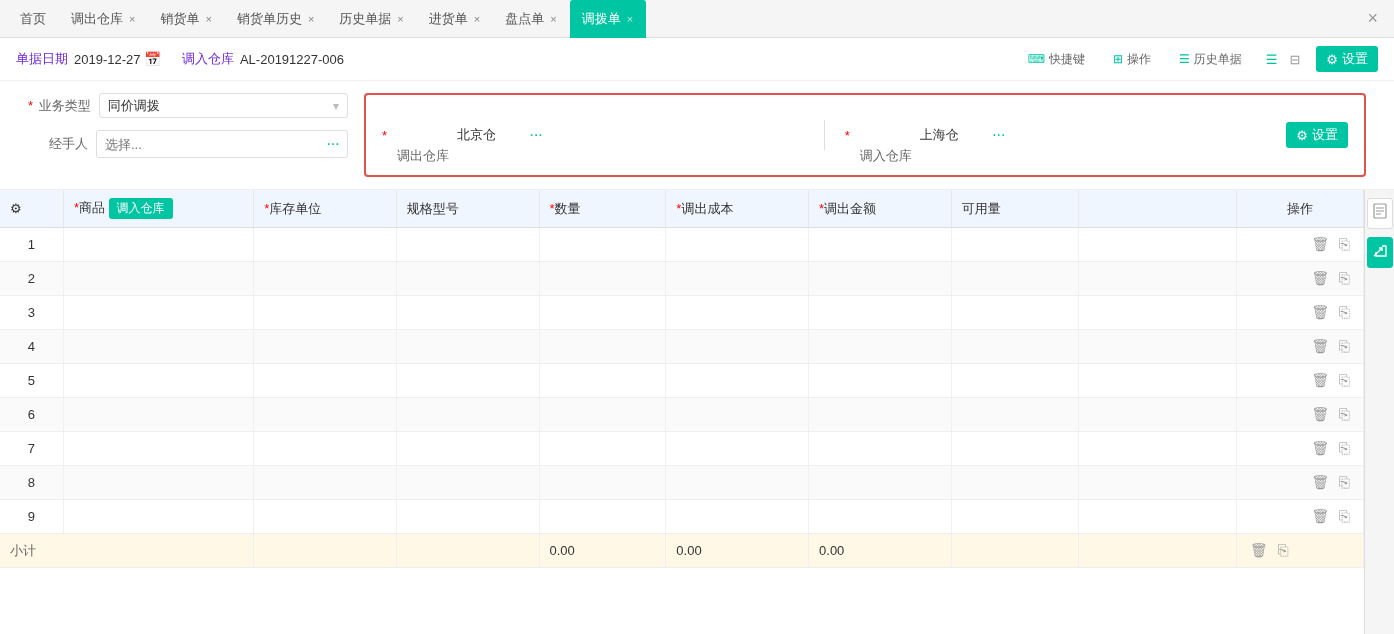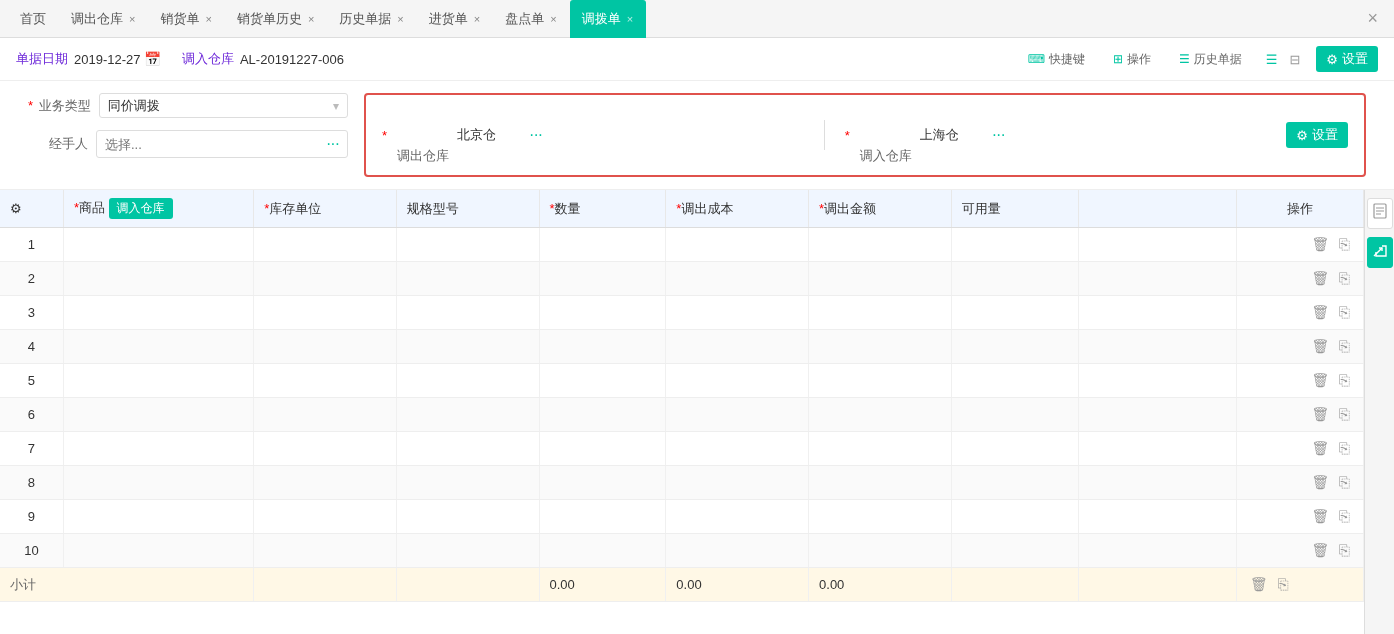--- a/index.html
+++ b/index.html
@@ -385,35 +385,20 @@
     <td style="min-width:90px"></td>
     <td style="min-width:80px"></td>
     <td></td>
     <td class="ops-cell">
       <span class="op-icon" title="删除">🗑</span>
       <span class="op-icon" title="复制">⎘</span>
     </td>
   </tr>
               <tr>
     <td class="row-num">9</td>
-    <td style="min-width:120px"></td>
-    <td style="min-width:90px"></td>
-    <td style="min-width:90px"></td>
-    <td style="min-width:80px"></td>
-    <td style="min-width:90px"></td>
-    <td style="min-width:90px"></td>
-    <td style="min-width:80px"></td>
-    <td></td>
-    <td class="ops-cell">
-      <span class="op-icon" title="删除">🗑</span>
-      <span class="op-icon" title="复制">⎘</span>
-    </td>
-  </tr>
-              <tr>
-    <td class="row-num">10</td>
     <td style="min-width:120px"></td>
     <td style="min-width:90px"></td>
     <td style="min-width:90px"></td>
     <td style="min-width:80px"></td>
     <td style="min-width:90px"></td>
     <td style="min-width:90px"></td>
     <td style="min-width:80px"></td>
     <td></td>
     <td class="ops-cell">
       <span class="op-icon" title="删除">🗑</span>

